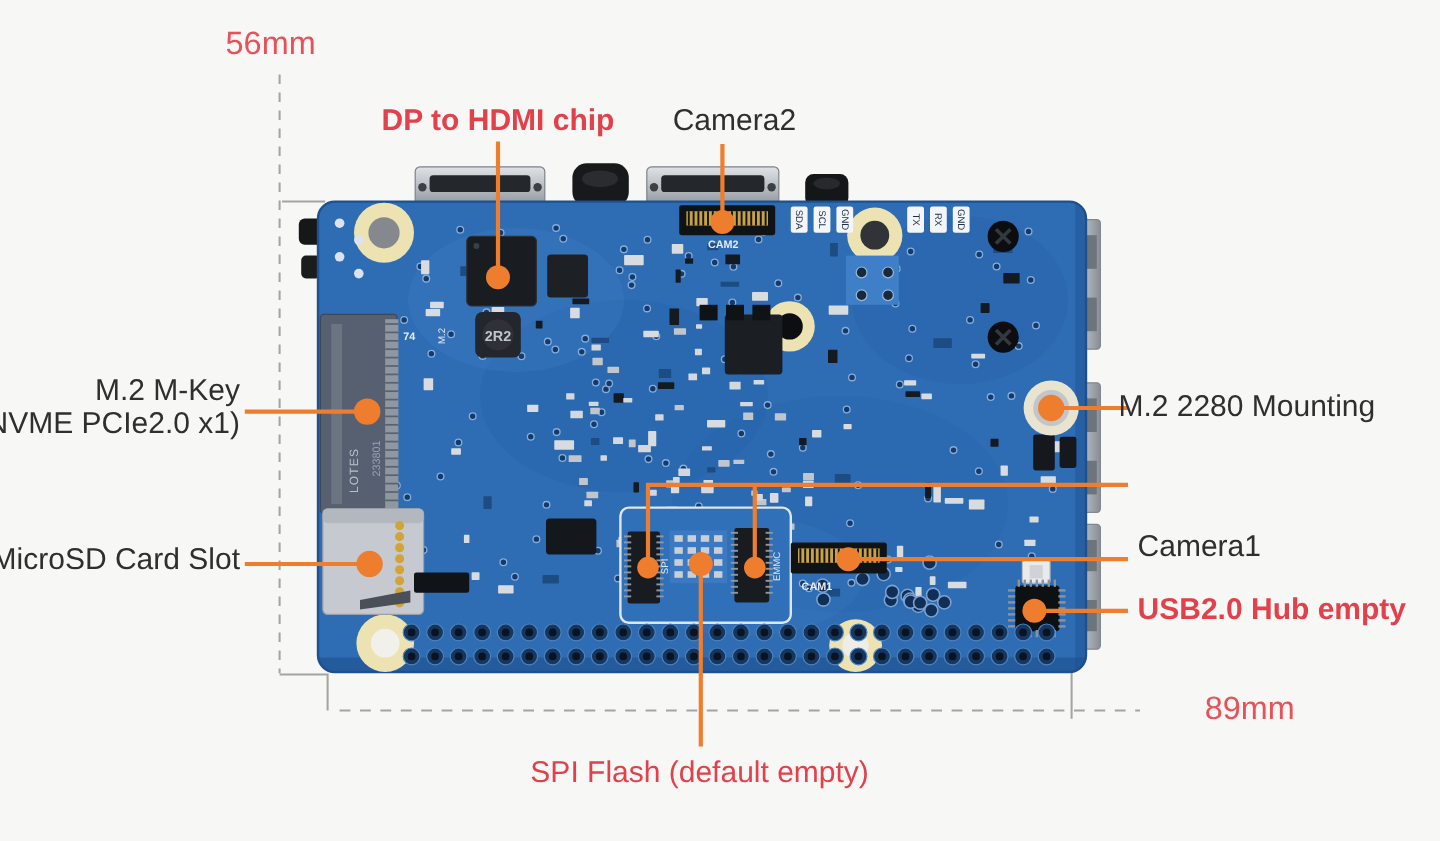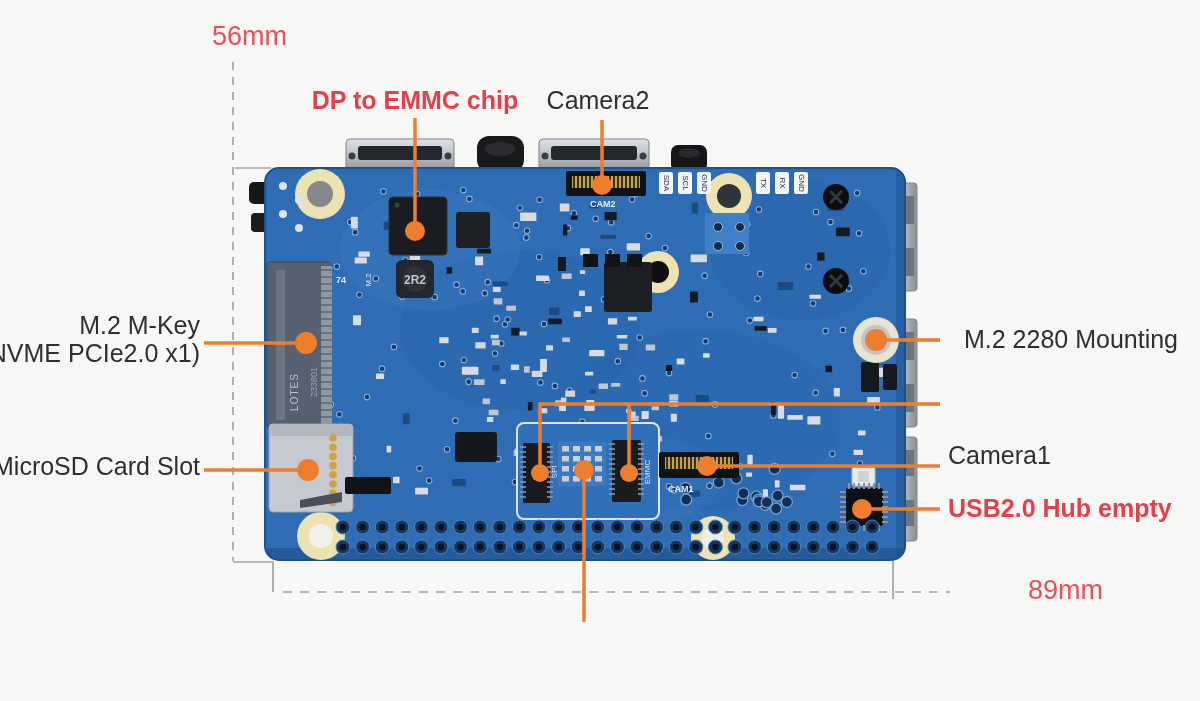--- a/index.html
+++ b/index.html
@@ -2,21 +2,21 @@
 <html><head>
 <meta charset="utf-8">
 <style>
   html,body{margin:0;padding:0;background:#f7f7f5;}
   .scene{position:relative;width:1200px;height:701px;background:#f7f7f5;overflow:hidden;
          font-family:"Liberation Sans",sans-serif;}
   .scene svg{position:absolute;left:0;top:0;}
   .label{position:absolute;white-space:nowrap;color:#2f2f2f;font-size:25px;line-height:28px;}
   .label.red{color:#e2414b;}
   .label.semibold{font-weight:700;}
-  .label.dim{font-size:27px;color:#e8505a;margin-left:24px;}
+  .label.dim{font-size:27px;color:#e8505a;}
   .label.center{transform:translateX(-50%);}
   .label.rightalign{text-align:right;}
   svg text{font-family:"Liberation Sans",sans-serif;}
 </style>
 </head>
 <body>
 
 <div class="scene">
 
 <svg width="1200" height="701" viewBox="0 0 1200 701">
@@ -822,27 +822,28 @@
     <circle cx="876" cy="340" r="11"></circle>
     <circle cx="540" cy="473" r="9"></circle>
     <circle cx="629" cy="473" r="9"></circle>
     <circle cx="707" cy="466" r="10"></circle>
     <circle cx="862" cy="509" r="10"></circle>
     <circle cx="584" cy="470" r="10"></circle>
   </g>
 </svg>
 
 <div class="label dim" style="left:188px;top:22px">56mm</div>
-<div class="label red semibold center" style="left:415px;top:86px">DP to EMMC chip</div>
-<div class="label center" style="left:598px;top:86px">Camera2</div>
+<div class="label red semibold center" style="left:415px;top:86px">DP to HDMI chip</div>
+<div class="label center" style="left:612px;top:86px">Camera2</div>
 <div class="label rightalign" style="right:1000px;top:311px">
   <div>M.2 M-Key</div>
   <div>(NVME PCIe2.0 x1)</div>
 </div>
 <div class="label rightalign" style="right:1000px;top:452px">MicroSD Card Slot</div>
-<div class="label" style="left:964px;top:325px">
+<div class="label" style="left:932px;top:325px">
   <div>M.2 2280 Mounting</div>
 </div>
 <div class="label" style="left:948px;top:441px">Camera1</div>
 <div class="label red semibold" style="left:948px;top:494px">USB2.0 Hub empty</div>
 <div class="label dim" style="left:1004px;top:576px">89mm</div>
+<div class="label red center" style="left:583px;top:630px">SPI Flash (default empty)</div>
 
 </div>
 
 </body></html>

